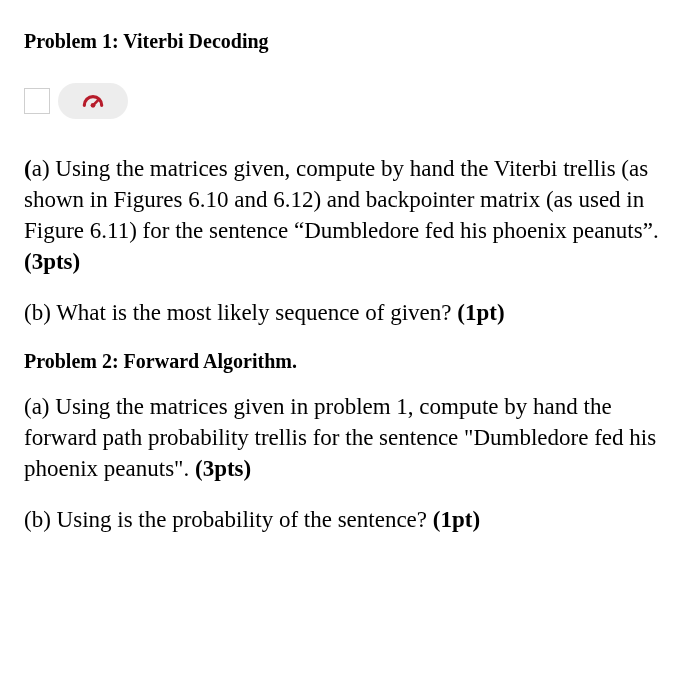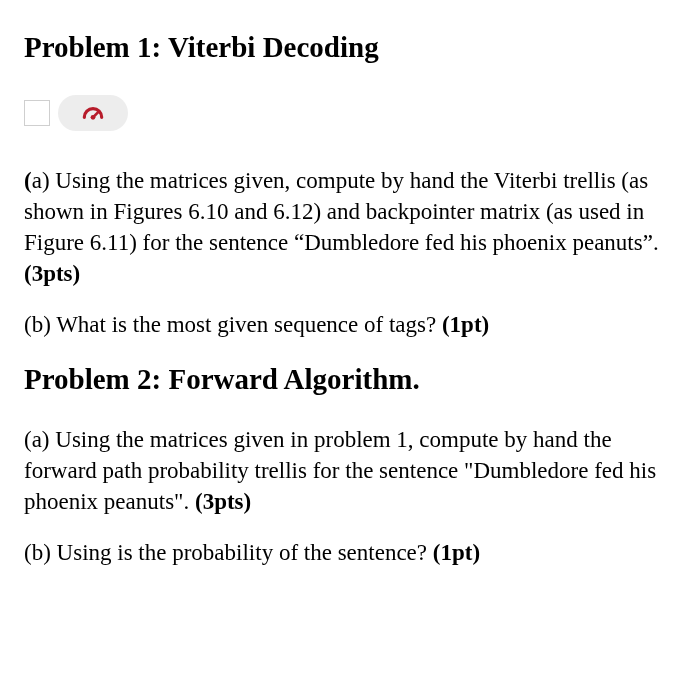--- a/index.html
+++ b/index.html
@@ -8,21 +8,21 @@
     height: 700px;
     background: #ffffff;
     font-family: "Times New Roman", Times, serif;
     color: #000000;
     padding: 28px 24px 24px 24px;
     font-size: 23px;
     line-height: 1.35;
   }
   .heading {
     font-weight: bold;
-    font-size: 29px;
+    font-size: 20px;
     margin-bottom: 28px;
   }
   .controls {
     display: flex;
     align-items: center;
     gap: 8px;
     margin-bottom: 34px;
   }
   .checkbox {
     width: 26px;
@@ -70,24 +70,24 @@
       </svg>
     </span>
   </div>
 </div>
 
 <p class="para">
   <span class="b">(</span><span>a</span><span>) </span><span>Using the matrices given, compute by hand the Viterbi trellis (as shown in Figures 6.10 and 6.12) and backpointer matrix (as used in Figure 6.11) for the sentence “Dumbledore fed his phoenix peanuts”. </span><span class="b">(3pts)</span>
 </p>
 
 <p class="para">
-  <span>(b) What is the most given sequence of tags? </span><span class="b">(1pt)</span>
+  <span>(b) What is the most likely sequence of given? </span><span class="b">(1pt)</span>
 </p>
 
-<div class="heading" style="margin-bottom:24px;">Problem 2: Forward Algorithm.</div>
+<div class="heading" style="margin-bottom:16px;">Problem 2: Forward Algorithm.</div>
 
 <p class="para">
   <span>(a)  Using the matrices given in problem 1, compute by hand the forward path probability trellis for the sentence "Dumbledore fed his phoenix peanuts".  </span><span class="b">(3pts)</span>
 </p>
 
 <p class="para para-last">
   <span>(b) Using is the probability of the sentence? </span><span class="b">(1pt)</span>
 </p>
 
 </body></html>

